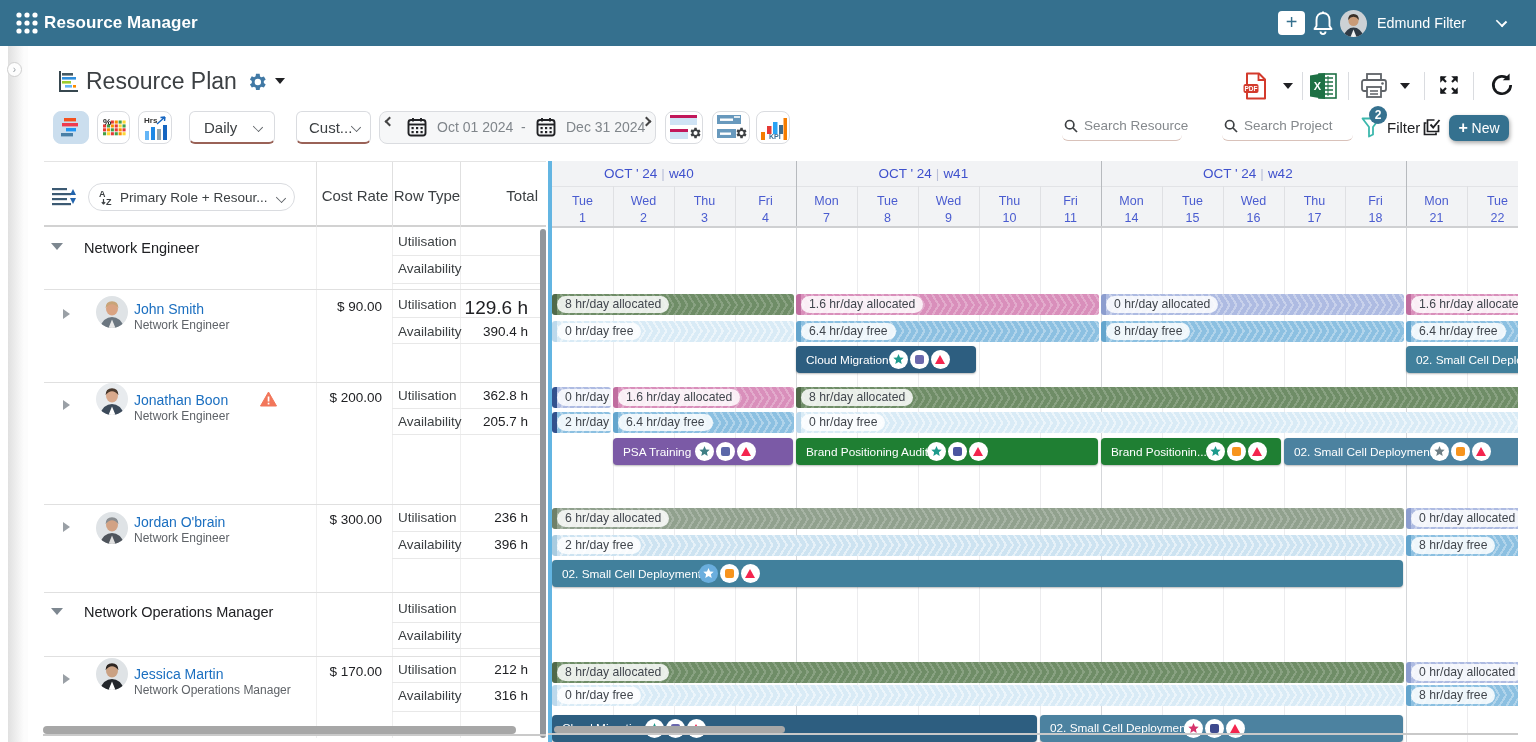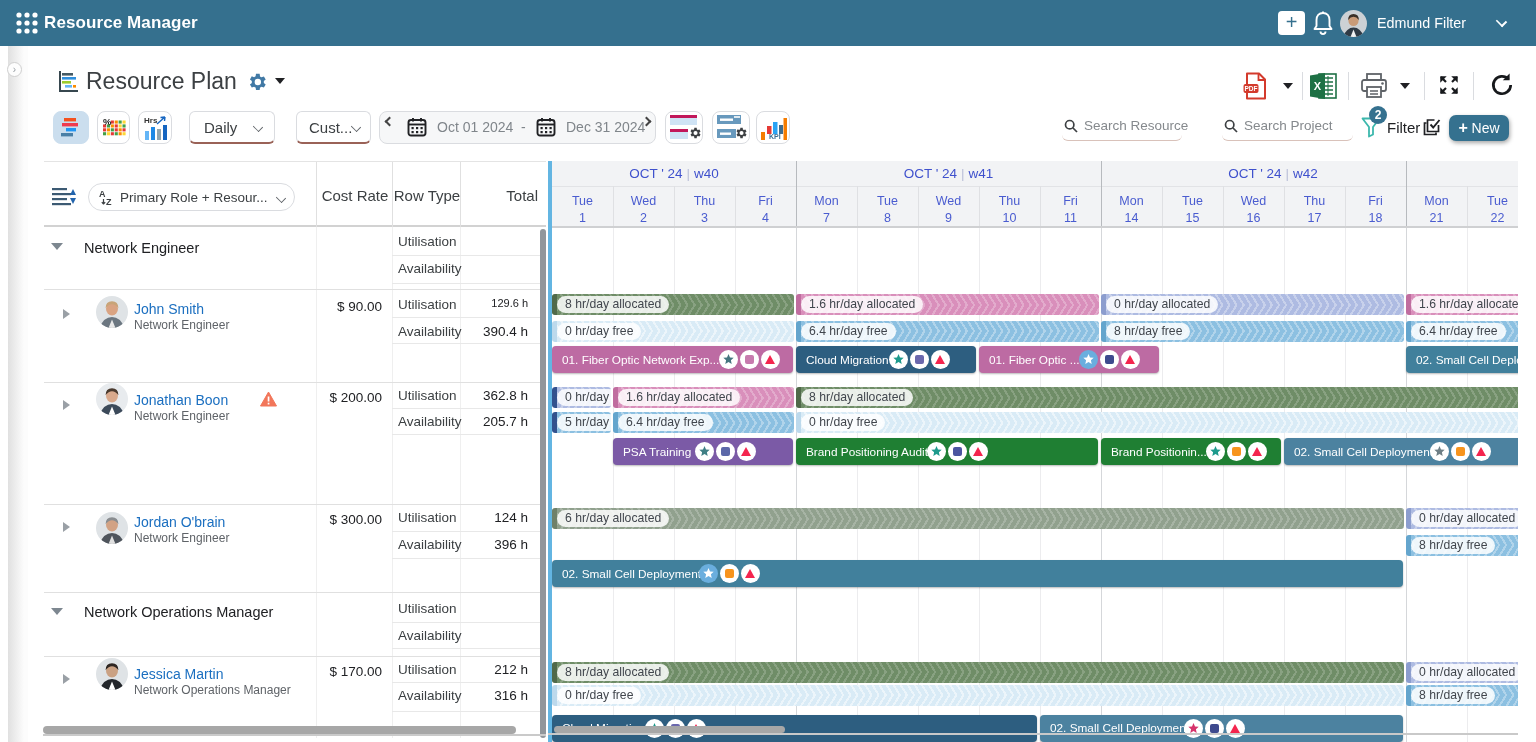--- a/index.html
+++ b/index.html
@@ -54,21 +54,21 @@
 .exparrow{left:63px;width:0;height:0;border-top:5px solid transparent;border-bottom:5px solid transparent;
   border-left:7px solid #9aa0a6;position:absolute;}
 .grparrow{left:51px;width:0;height:0;border-left:6px solid transparent;border-right:6px solid transparent;
   border-top:7px solid #7d8790;position:absolute;}
 
 .sbar{background:#a9adb2;border-radius:4px;position:absolute;}
 
 .splitter{left:548px;top:161px;width:4px;height:581px;background:#63b5e2;}
 
 .chart{left:552px;top:161px;width:966px;height:581px;overflow:hidden;position:absolute;}
-.mlabel{top:5px;font-size:13.5px;color:#3f51cd;position:absolute;text-align:center;width:140px;margin-left:-70px;}
+.mlabel{top:5px;font-size:13.5px;color:#3f51cd;position:absolute;width:140px;margin-left:-70px;}
 .mlabel .sep{color:#b9bfd8;padding:0 4px;font-weight:normal;}
 .dlabel{top:32px;width:61px;font-size:12.5px;color:#4a5cd0;position:absolute;text-align:center;line-height:17px;}
 .ghd{position:absolute;top:25px;width:1px;height:41px;background:#dfe0e3;}
 .ghg{position:absolute;top:0;width:1px;height:66px;background:#b7babe;}
 .gbd{position:absolute;top:66px;width:1px;height:515px;background:#ececee;}
 .gbg{position:absolute;top:66px;width:1px;height:515px;background:#d5d7da;}
 .chdrbg{position:absolute;left:0;top:0;width:966px;height:66px;background:#f2f3f5;}
 .chdrline{position:absolute;left:0;top:25px;width:966px;height:1px;background:#e2e3e6;}
 .chdrborder{position:absolute;left:0;top:65px;width:966px;height:1.5px;background:#cfd0d2;}
 
@@ -351,21 +351,21 @@
 <div class="abs blockborder" style="top:289.4px"></div>
 <svg class="abs" style="left:96px;top:296px;border-radius:50%;overflow:hidden" width="32" height="32">
 <rect width="32" height="32" fill="#dfe3e6"></rect>
 <path d="M3.5 32 Q7.5 21 16 21 Q24.5 21 28.5 32 Z" fill="#6b7680"></path>
 <path d="M12.5 32 L16 23.5 L19.5 32 Z" fill="#e8e8e8"></path>
 <ellipse cx="16" cy="12.8" rx="6" ry="6.6" fill="#d9a382"></ellipse>
 <path d="M9.6 12.2 Q9.6 5.2 16 5.2 Q22.4 5.2 22.4 12.2 Q19.5 8.3 16 8.3 Q12.5 8.3 9.6 12.2 Z" fill="#c8a478"></path>
     </svg>
 <div class="abs rtype" style="top:297.3px">Utilisation</div>
 <div class="abs rtype" style="top:323.8px">Availability</div>
-<div class="abs" style="left:460px;top:297.3px;width:68px;text-align:right;font-size:11px;color:#202124">129.6 h</div>
+<div class="abs" style="left:460px;top:297.3px;width:68px;text-align:right;font-size:19px;color:#202124">129.6 h</div>
 <div class="abs" style="left:460px;top:323.8px;width:68px;text-align:right;font-size:13.5px;color:#202124">390.4 h</div>
 <div class="abs cost" style="top:299.3px">$ 90.00</div>
 <div class="abs exparrow" style="top:308.5px"></div>
 <div class="abs rname" style="top:300.5px">John Smith</div>
 <div class="abs rrole" style="top:317.5px">Network Engineer</div>
 <div class="abs rowborder" style="top:316.7px"></div>
 <div class="abs rowborder" style="top:343.4px"></div>
 <div class="abs blockborder" style="top:381.8px"></div>
 <svg class="abs" style="left:96px;top:383px;border-radius:50%;overflow:hidden" width="32" height="32">
 <rect width="32" height="32" fill="#e8ebee"></rect>
@@ -392,21 +392,21 @@
 <div class="abs blockborder" style="top:504px"></div>
 <svg class="abs" style="left:96px;top:512px;border-radius:50%;overflow:hidden" width="32" height="32">
 <rect width="32" height="32" fill="#dfe3e6"></rect>
 <path d="M3.5 32 Q7.5 21 16 21 Q24.5 21 28.5 32 Z" fill="#4e545c"></path>
 <path d="M12.5 32 L16 23.5 L19.5 32 Z" fill="#e0e0e0"></path>
 <ellipse cx="16" cy="12.8" rx="6" ry="6.6" fill="#d2a284"></ellipse>
 <path d="M9.6 12.2 Q9.6 5.2 16 5.2 Q22.4 5.2 22.4 12.2 Q19.5 8.3 16 8.3 Q12.5 8.3 9.6 12.2 Z" fill="#8a8d90"></path>
     </svg>
 <div class="abs rtype" style="top:510.29999999999995px">Utilisation</div>
 <div class="abs rtype" style="top:537.2px">Availability</div>
-<div class="abs" style="left:460px;top:510.29999999999995px;width:68px;text-align:right;font-size:13.5px;color:#202124">124 h</div>
+<div class="abs" style="left:460px;top:510.29999999999995px;width:68px;text-align:right;font-size:13.5px;color:#202124">236 h</div>
 <div class="abs" style="left:460px;top:537.2px;width:68px;text-align:right;font-size:13.5px;color:#202124">396 h</div>
 <div class="abs cost" style="top:512.3px">$ 300.00</div>
 <div class="abs exparrow" style="top:521.6px"></div>
 <div class="abs rname" style="top:513.6px">Jordan O'brain</div>
 <div class="abs rrole" style="top:530.6px">Network Engineer</div>
 <div class="abs rowborder" style="top:531.2px"></div>
 <div class="abs rowborder" style="top:558px"></div>
 <div class="abs blockborder" style="top:591.5px"></div>
 <div class="abs grparrow" style="top:607.5px"></div>
 <div class="abs grplabel" style="top:604px">Network Operations Manager</div>
@@ -530,62 +530,34 @@
         <span class="chev b"></span>
         <span class="cap5" style="background:#64a5cd"></span>
         <span class="pill">8 hr/day free</span>
       </div>
 <div class="hbar" style="left:854px;top:159.7px;width:130px;background:#8cc0e1;--hc:rgba(255,255,255,.32)">
         <span class="chev t"></span>
         <span class="chev b"></span>
         <span class="cap5" style="background:#64a5cd"></span>
         <span class="pill">6.4 hr/day free</span>
       </div>
-<div class="pbar" style="left:0px;top:185.0px;width:241px;background:#bd6ba3">
-        <span class="txt" style="max-width:165px;">01. Fiber Optic Network Exp...</span>
-        <span class="pico" style="left:167px;background:#fff">
-          <svg width="19" height="19">
-            <polygon points="9.5,4.0 11.0,7.5 14.7,7.8 11.9,10.3 12.7,13.9 9.5,12.0 6.3,13.9 7.1,10.3 4.3,7.8 8.0,7.5" fill="#44767f"></polygon>
-          </svg>
-        </span>
-        <span class="pico" style="left:188px">
-          <span class="psq" style="background:#c77bae"></span>
-        </span>
-        <span class="pico" style="left:209px">
-          <span class="ptri"></span>
-        </span>
-      </div>
 <div class="pbar" style="left:244px;top:185.0px;width:180px;background:#2d5e80">
         <span class="txt" style="max-width:91px;">Cloud Migration</span>
         <span class="pico" style="left:93px;background:#fff">
           <svg width="19" height="19">
             <polygon points="9.5,4.0 11.0,7.5 14.7,7.8 11.9,10.3 12.7,13.9 9.5,12.0 6.3,13.9 7.1,10.3 4.3,7.8 8.0,7.5" fill="#1d9a8c"></polygon>
           </svg>
         </span>
         <span class="pico" style="left:114px">
           <span class="psq" style="background:#6b68ad"></span>
         </span>
         <span class="pico" style="left:135px">
           <span class="ptri"></span>
         </span>
       </div>
-<div class="pbar" style="left:427px;top:185.0px;width:180px;background:#bd6ba3">
-        <span class="txt" style="max-width:98px;">01. Fiber Optic ...</span>
-        <span class="pico" style="left:100px;background:#6aaede">
-          <svg width="19" height="19">
-            <polygon points="9.5,4.0 11.0,7.5 14.7,7.8 11.9,10.3 12.7,13.9 9.5,12.0 6.3,13.9 7.1,10.3 4.3,7.8 8.0,7.5" fill="#fff"></polygon>
-          </svg>
-        </span>
-        <span class="pico" style="left:121px">
-          <span class="psq" style="background:#3e4a8e"></span>
-        </span>
-        <span class="pico" style="left:142px">
-          <span class="ptri"></span>
-        </span>
-      </div>
 <div class="pbar" style="left:854px;top:185.0px;width:130px;background:#41809c">
         <span class="txt" style="max-width:145px;">02. Small Cell Deployment</span>
       </div>
 <div class="hbar" style="left:0px;top:226.0px;width:59px;background:#aebbe2;--hc:rgba(255,255,255,.32)">
         <span class="chev t"></span>
         <span class="chev b"></span>
         <span class="cap5" style="background:#33518d"></span>
         <span class="pill">0 hr/day</span>
       </div>
 <div class="hbar" style="left:61px;top:226.0px;width:181px;background:#d98fbb;--hc:rgba(255,255,255,.25)">
@@ -597,21 +569,21 @@
 <div class="hbar" style="left:244px;top:226.0px;width:740px;background:#6f8d67;--hc:rgba(255,255,255,.18)">
         <span class="chev t"></span>
         <span class="chev b"></span>
         <span class="cap5" style="background:#50694a"></span>
         <span class="pill">8 hr/day allocated</span>
       </div>
 <div class="hbar" style="left:0px;top:251.0px;width:59px;background:#8cc0e1;--hc:rgba(255,255,255,.32)">
         <span class="chev t"></span>
         <span class="chev b"></span>
         <span class="cap5" style="background:#33518d"></span>
-        <span class="pill">5 hr/day</span>
+        <span class="pill">2 hr/day</span>
       </div>
 <div class="hbar" style="left:61px;top:251.0px;width:181px;background:#8cc0e1;--hc:rgba(255,255,255,.32)">
         <span class="chev t"></span>
         <span class="chev b"></span>
         <span class="cap5" style="background:#64a5cd"></span>
         <span class="pill">6.4 hr/day free</span>
       </div>
 <div class="hbar" style="left:244px;top:251.0px;width:740px;background:#d9ebf6;--hc:rgba(255,255,255,.50)">
         <span class="chev t"></span>
         <span class="chev b"></span>
@@ -679,20 +651,26 @@
         <span class="chev b"></span>
         <span class="cap5" style="background:#6f8069"></span>
         <span class="pill">6 hr/day allocated</span>
       </div>
 <div class="hbar" style="left:854px;top:347.0px;width:130px;background:#aebbe2;--hc:rgba(255,255,255,.32)">
         <span class="chev t"></span>
         <span class="chev b"></span>
         <span class="cap5" style="background:#8c9dce"></span>
         <span class="pill">0 hr/day allocated</span>
       </div>
+<div class="hbar" style="left:0px;top:373.5px;width:852px;background:#cde3f1;--hc:rgba(255,255,255,.5)">
+        <span class="chev t"></span>
+        <span class="chev b"></span>
+        <span class="cap5" style="background:#a9cce0"></span>
+        <span class="pill">2 hr/day free</span>
+      </div>
 <div class="hbar" style="left:854px;top:373.5px;width:130px;background:#8cc0e1;--hc:rgba(255,255,255,.32)">
         <span class="chev t"></span>
         <span class="chev b"></span>
         <span class="cap5" style="background:#64a5cd"></span>
         <span class="pill">8 hr/day free</span>
       </div>
 <div class="pbar" style="left:0px;top:399.0px;width:851px;background:#41809c">
         <span class="txt" style="max-width:145px;">02. Small Cell Deployment</span>
         <span class="pico" style="left:147px;background:#6aaede">
           <svg width="19" height="19">

